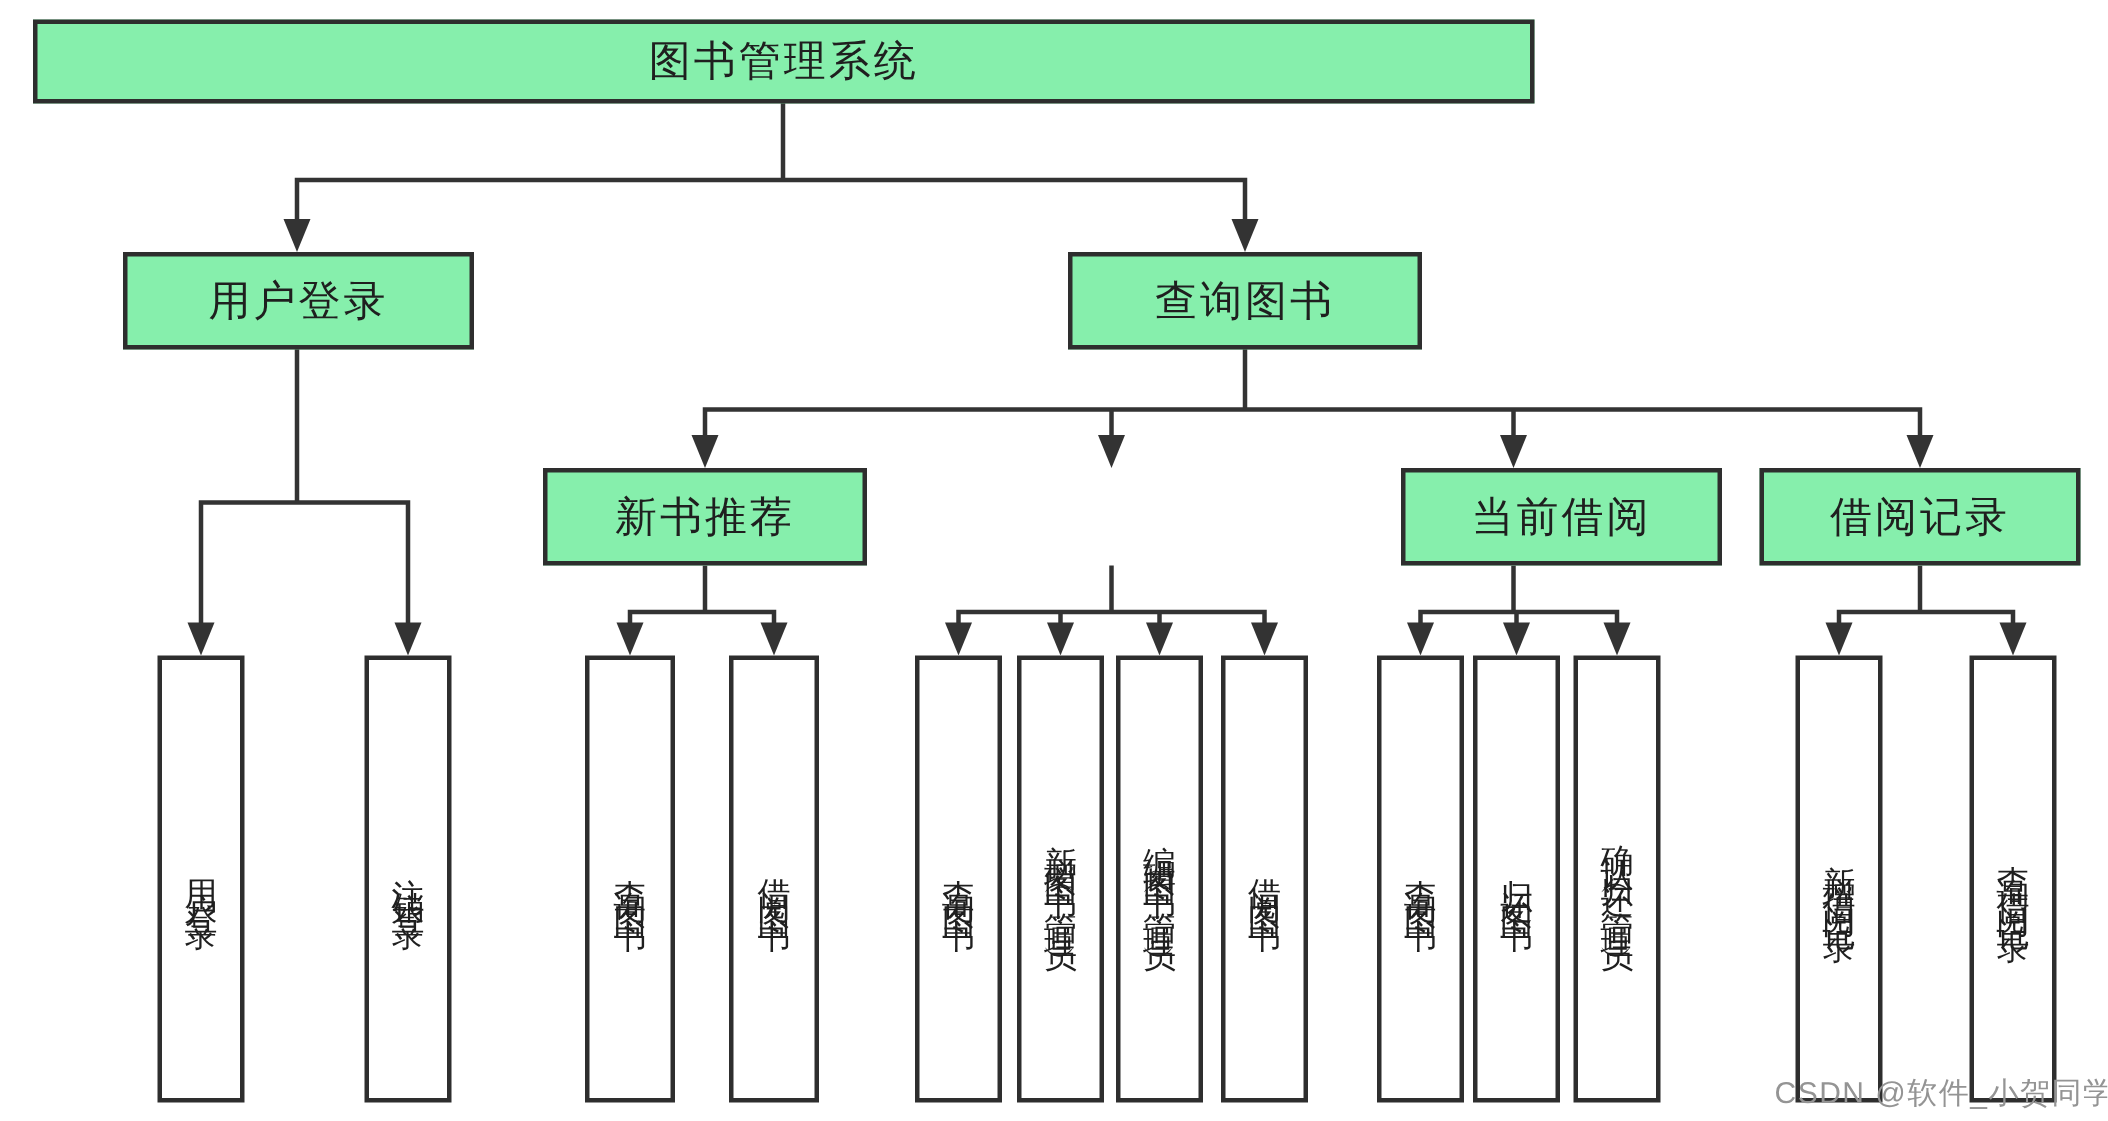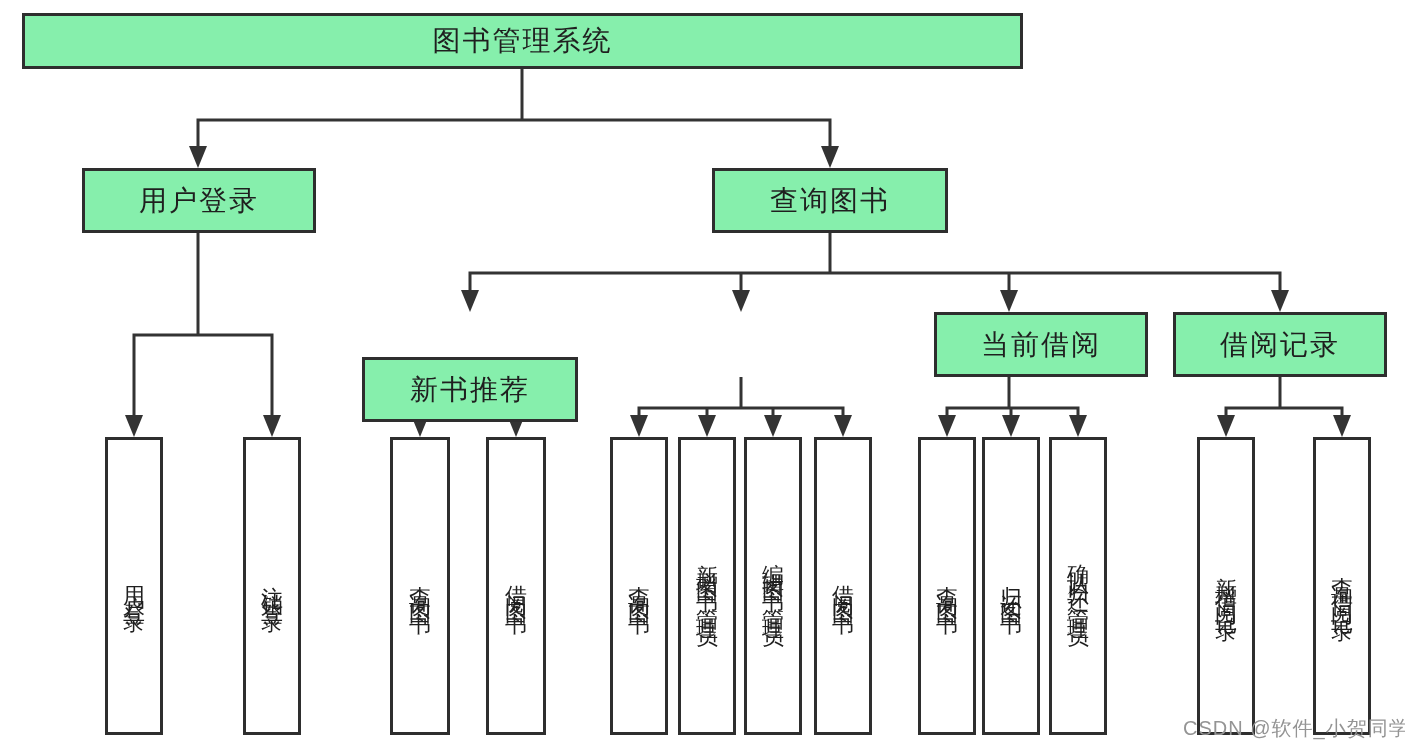--- a/index.html
+++ b/index.html
@@ -104,21 +104,21 @@
       <polygon points="1069,415 1087,415 1078,437" fill="#333333"></polygon>
       <polygon points="1217,415 1235,415 1226,437" fill="#333333"></polygon>
       <polygon points="1333,415 1351,415 1342,437" fill="#333333"></polygon>
     </svg>
 
   <div class="hnode" style="left:22px; top:13px; width:1001px; height:56px;">图书管理系统</div>
 
   <div class="hnode" style="left:82px; top:168px; width:234px; height:65px;">用户登录</div>
   <div class="hnode" style="left:712px; top:168px; width:236px; height:65px;">查询图书</div>
 
-  <div class="hnode" style="left:362px; top:312px; width:216px; height:65px;margin-top:45px;">新书推荐</div>
+  <div class="hnode" style="left:362px; top:312px; width:216px; height:65px;">新书推荐</div>
   <div class="hnode" style="left:903px; top:312px; width:214px; height:65px;margin-left:31px;">当前借阅</div>
   <div class="hnode" style="left:1173px; top:312px; width:214px; height:65px;">借阅记录</div>
 
   <div class="vnode" style="left:105px;">用户登录</div>
   <div class="vnode" style="left:243px;">注销登录</div>
 
   <div class="vnode" style="left:390px; width:60px;">查询图书</div>
   <div class="vnode" style="left:486px; width:60px;">借阅图书</div>
 
   <div class="vnode" style="left:610px;">查询图书</div>

